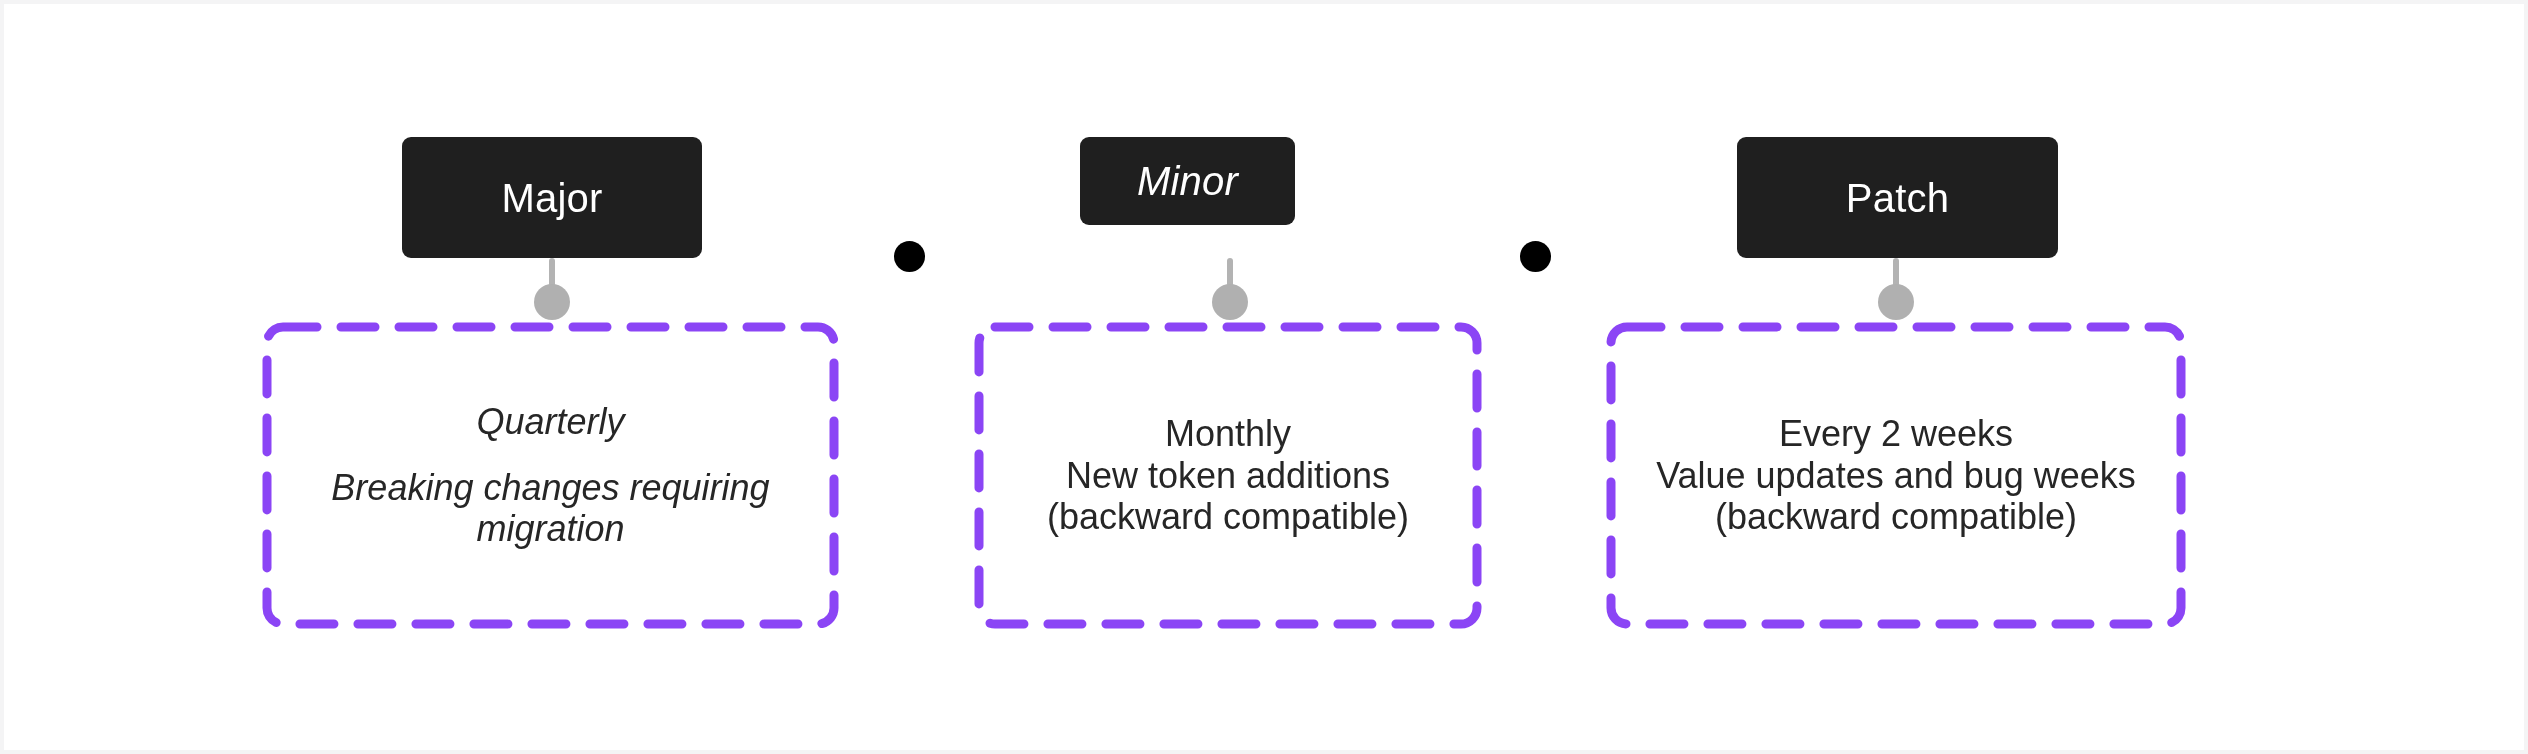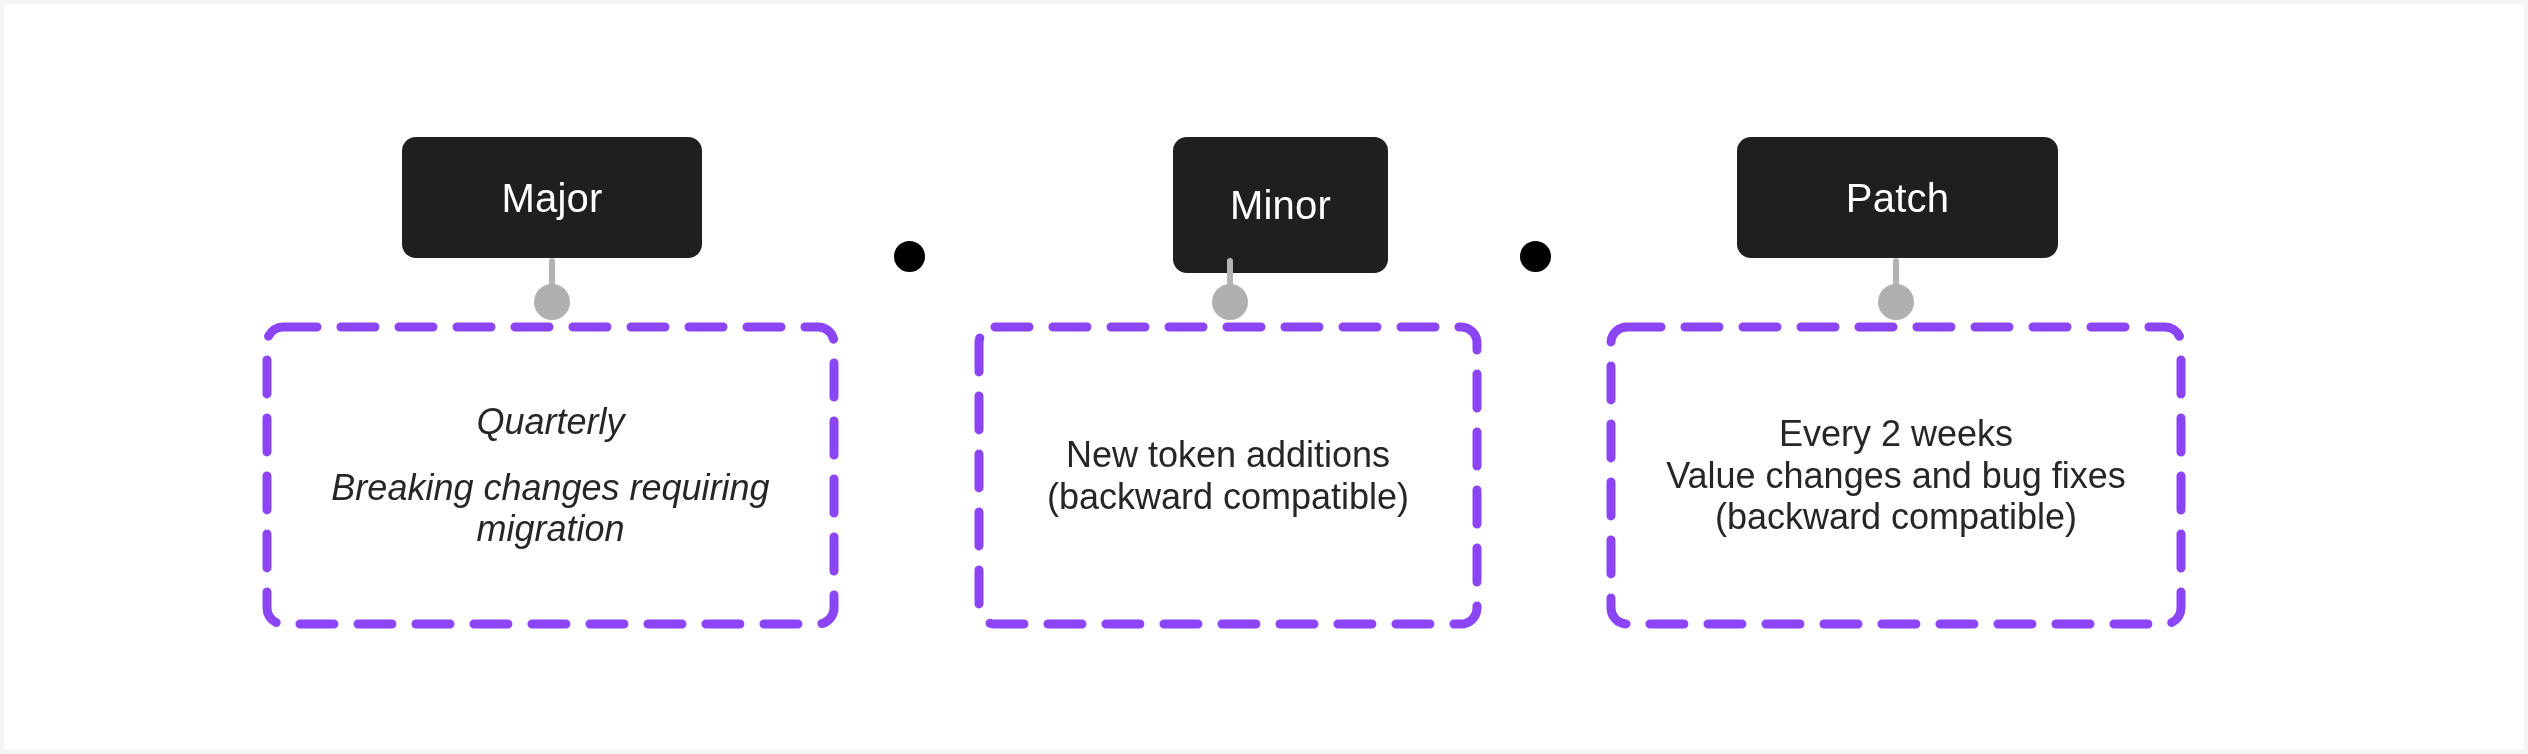--- a/index.html
+++ b/index.html
@@ -21,37 +21,37 @@
     height: 754px;
     background: #ffffff;
     box-sizing: border-box;
     border: 4px solid #f4f4f5;
   }
 
   
   .pill {
     position: absolute;
     background: #1f1f1f;
-    border-radius: 14px;
+    border-radius: 9px;
     display: flex;
     align-items: center;
     justify-content: center;
     box-sizing: border-box;
   }
   .pill-label {
     color: #ffffff;
     font-size: 40px;
     line-height: 1;
     font-weight: 400;
     letter-spacing: 0.2px;
     white-space: nowrap;
   }
 
   .pill-major { left: 398px; top: 133px; width: 300px; height: 121px; }
-  .pill-minor { left: 1169px; top: 133px; width: 215px; height: 136px; }
+  .pill-minor { left: 1076px; top: 133px; width: 215px; height: 88px; font-style: italic; }
   .pill-patch { left: 1733px; top: 133px; width: 321px; height: 121px; text-align: right; }
 
   
   .connector {
     position: absolute;
     width: 36px;
     pointer-events: none;
   }
   .connector .stem {
     position: absolute;
@@ -161,20 +161,21 @@
   <div class="connector conn-minor">
     <div class="stem"></div>
     <div class="knob"></div>
   </div>
 
   <div class="dashed-box box-minor">
     <svg class="svg-border" viewBox="0 0 508 307" preserveAspectRatio="none">
       <rect x="5" y="5" width="498" height="297" rx="16" ry="16" fill="none" stroke="#8b45f5" stroke-width="9" stroke-linecap="round" stroke-dasharray="34 24"></rect>
     </svg>
     <div class="box-text">
+      <span class="line">Monthly</span>
       <span class="line">New token additions</span>
       <span class="line">(backward compatible)</span>
     </div>
   </div>
 
   <div class="dot-sep dot-2"></div>
 
   <div class="pill pill-patch">
     <span class="pill-label">Patch</span>
   </div>
@@ -183,18 +184,18 @@
     <div class="stem"></div>
     <div class="knob"></div>
   </div>
 
   <div class="dashed-box box-patch">
     <svg class="svg-border" viewBox="0 0 580 307" preserveAspectRatio="none">
       <rect x="5" y="5" width="570" height="297" rx="16" ry="16" fill="none" stroke="#8b45f5" stroke-width="9" stroke-linecap="round" stroke-dasharray="34 24"></rect>
     </svg>
     <div class="box-text">
       <span class="line">Every 2 weeks</span>
-      <span class="line">Value changes and bug fixes</span>
+      <span class="line">Value updates and bug weeks</span>
       <span class="line">(backward compatible)</span>
     </div>
   </div>
 
 </div>
 
 </body></html>

